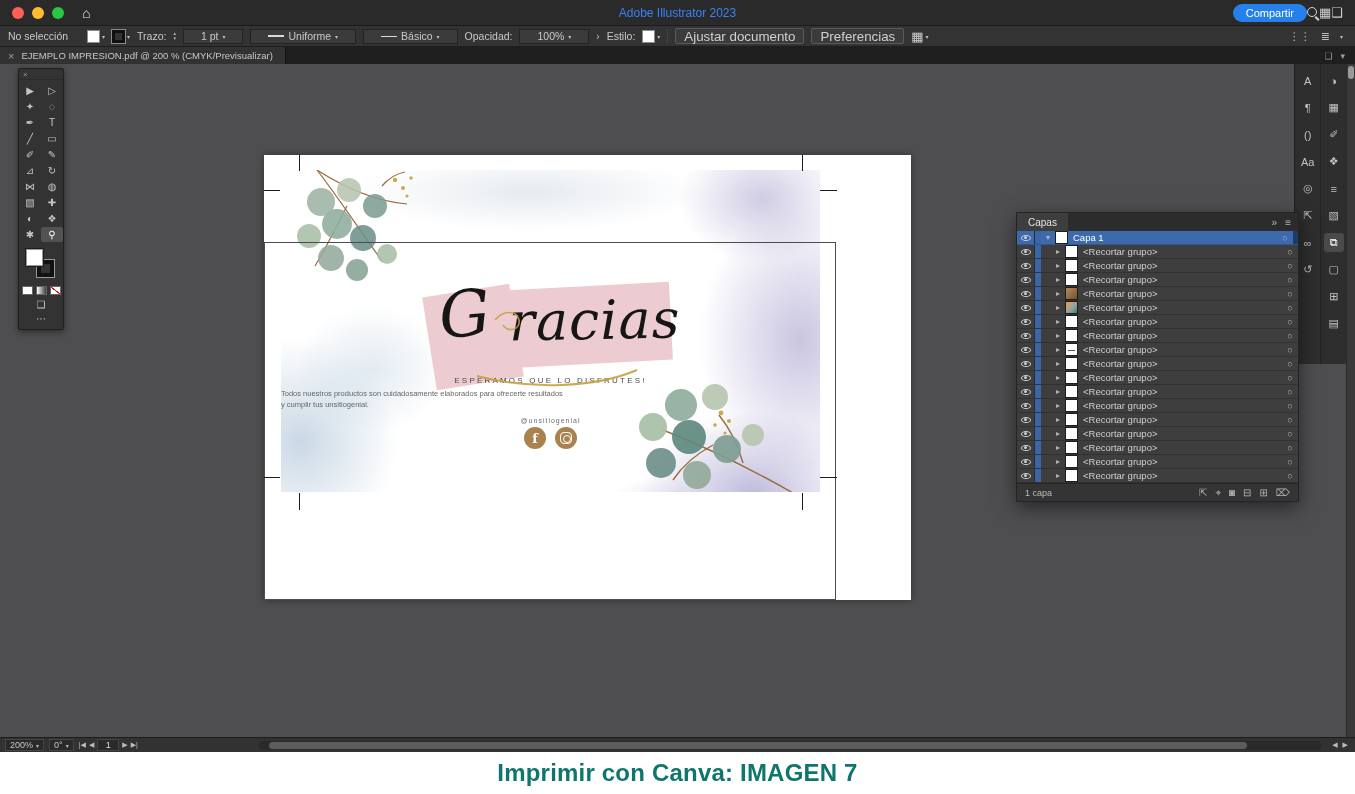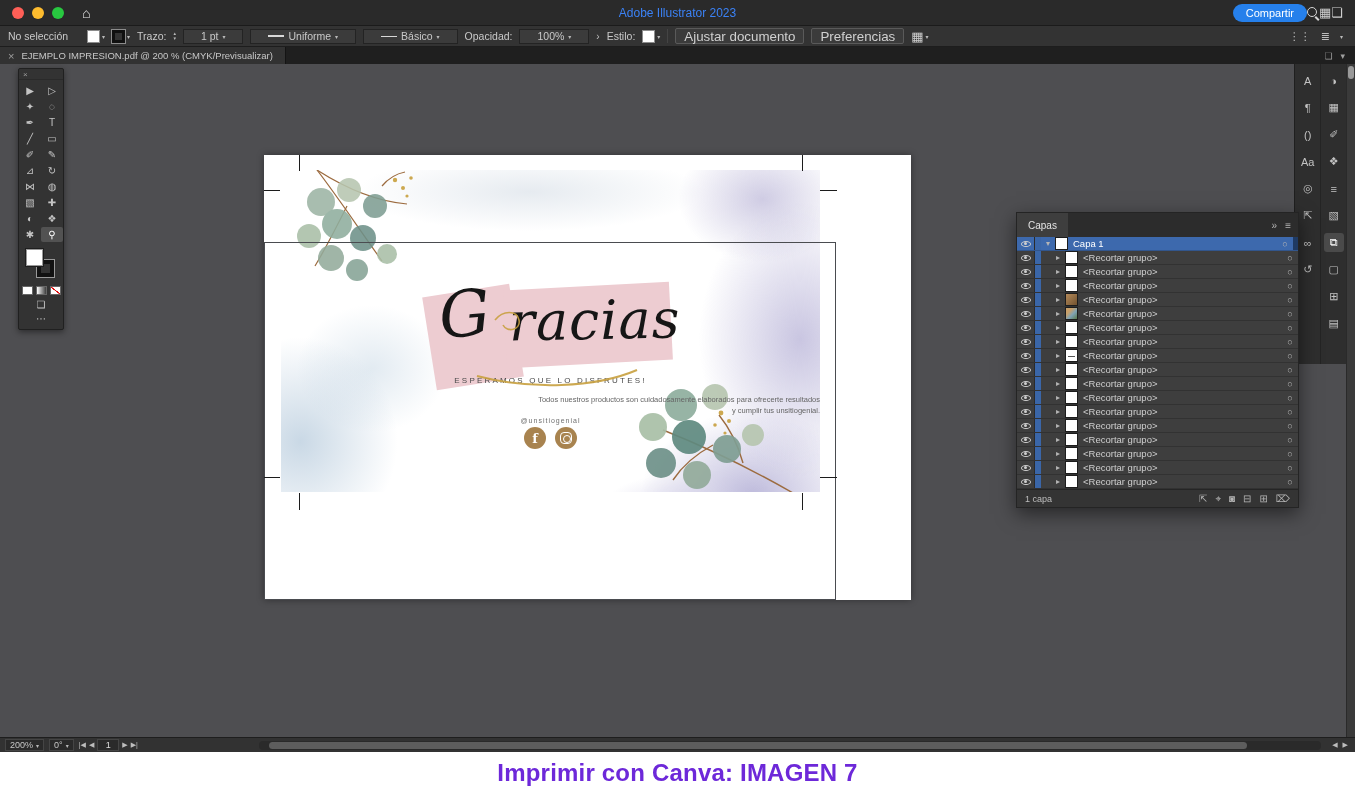--- a/index.html
+++ b/index.html
@@ -78,40 +78,40 @@
   .wash-top { position:absolute; left:55px; top:-18px; width:430px; height:95px; background:
     radial-gradient(ellipse 230px 52px at 45% 42%, rgba(172,188,205,.30), rgba(172,188,205,0) 75%); }
   .euc-tl { position:absolute; left:6px; top:-4px; width:156px; height:128px; }
   .euc-br { position:absolute; right:22px; bottom:-8px; width:175px; height:125px; }
   .pink1 { position:absolute; left:148px; top:120px; width:88px; height:94px; background:#edccd1; transform:rotate(-9deg); }
   .pink2 { position:absolute; left:224px; top:116px; width:166px; height:78px; background:#edccd1; transform:rotate(-3deg); }
   .title-g { position:absolute; left:158px; top:112px; font-family:"DejaVu Serif", serif; font-style:italic; font-size:64px; line-height:1; color:#161616; transform:rotate(-5deg); z-index:4; }
   .title-rest { position:absolute; left:228px; top:124px; font-family:"DejaVu Serif", serif; font-style:italic; font-size:54px; line-height:1; letter-spacing:1px; color:#161616; transform:rotate(-1deg); z-index:4; }
   .gold-svg { position:absolute; inset:0; z-index:5; pointer-events:none; }
   .subtitle { position:absolute; left:0; top:206px; width:100%; text-align:center; font-size:8px; letter-spacing:2.2px; color:#4a4a4a; z-index:4; }
-  .bodytxt { position:absolute; left:0; top:224px; width:100%; text-align:right; font-size:7.5px; line-height:1.5; color:#666; z-index:4; }
+  .bodytxt { position:absolute; left:0; top:218px; width:100%; text-align:left; font-size:7.5px; line-height:1.5; color:#666; z-index:4; }
   .handle { position:absolute; left:0; top:247px; width:100%; text-align:center; font-size:7px; letter-spacing:1px; color:#707070; z-index:4; }
   .socials { position:absolute; left:0; top:257px; width:100%; display:flex; justify-content:center; gap:9px; z-index:4; }
   .fb { width:22px; height:22px; border-radius:50%; background:#a8834f; color:#fff; display:flex; align-items:center; justify-content:center; font-family:"DejaVu Serif", serif; font-weight:bold; font-size:13px; }
   .ig { position:relative; width:22px; height:22px; border-radius:50%; background:#a8834f; }
   .ig::before { content:""; position:absolute; inset:5px; border:1.5px solid #fff; border-radius:4px; }
   .ig::after { content:""; position:absolute; left:50%; top:50%; width:6px; height:6px; margin:-3px 0 0 -3px; border:1.5px solid #fff; border-radius:50%; }
 
   
   .dock { position:absolute; right:9px; top:64px; width:52px; height:300px; background:#2e2e2e; border-left:1px solid #1f1f1f; display:flex; }
   .dock-col { width:26px; display:flex; flex-direction:column; align-items:center; padding-top:7px; gap:8px; }
   .dock-col + .dock-col { border-left:1px solid #242424; }
   .dock-icon { width:20px; height:19px; display:flex; align-items:center; justify-content:center; font-size:11px; color:#c3c3c3; border-radius:3px; }
   .dock-icon.active { background:#4a4a4a; color:#fff; }
   .vscroll { position:absolute; right:0; top:64px; width:9px; height:673px; background:#3a3a3a; border-left:1px solid #2a2a2a; }
   .vthumb { margin:2px 1px; height:13px; background:#9a9a9a; border-radius:3px; }
 
   
   .layers-panel { position:absolute; left:1016px; top:212px; width:283px; background:#3e3e3e; border:1px solid #242424; box-shadow:0 6px 18px rgba(0,0,0,.5); font-size:10px; color:#cfcfcf; }
-  .lp-head { height:24px; background:#2c2c2c; display:flex; align-items:stretch; }
+  .lp-head { height:18px; background:#2c2c2c; display:flex; align-items:stretch; }
   .lp-tab { background:#3e3e3e; display:flex; align-items:center; padding:0 11px; color:#e4e4e4; }
   .lp-head-ics { margin-left:auto; display:flex; align-items:center; gap:8px; padding-right:7px; color:#b5b5b5; font-size:10px; }
   .lp-row { height:14px; display:flex; align-items:center; border-bottom:1px solid rgba(0,0,0,.18); }
   .eye-cell { width:18px; height:100%; display:flex; align-items:center; justify-content:center; border-right:1px solid #2b2b2b; }
   .eye { position:relative; width:10px; height:6px; border:1px solid #cfcfcf; border-radius:50%; }
   .eye::after { content:""; position:absolute; left:50%; top:50%; width:3px; height:3px; margin:-1.5px 0 0 -1.5px; background:#cfcfcf; border-radius:50%; }
   .color-bar { width:6px; height:100%; background:#3a66a8; }
   .indent { width:10px; }
   .chev { width:14px; text-align:center; font-size:8px; color:#b5b5b5; }
   .thumb { width:13px; height:13px; background:#fff; border:1px solid #1d1d1d; margin-right:5px; }
@@ -132,21 +132,21 @@
   .sb-select { display:flex; align-items:center; gap:3px; background:#2a2a2a; border:1px solid #454545; padding:0 4px; height:12px; }
   .sb-nav { display:flex; align-items:center; gap:3px; font-size:7px; color:#bdbdbd; }
   .sb-input { width:22px; height:12px; background:#2a2a2a; border:1px solid #454545; color:#ddd; font-size:9px; text-align:center; font-family:"Liberation Sans",sans-serif; }
   .sb-status { margin-left:14px; display:flex; align-items:center; gap:6px;margin-top:21px; }
   .sb-scroll { flex:1; height:9px; background:#2a2a2a; border-radius:4px; margin:0 6px; position:relative; }
   .sb-thumb { position:absolute; left:1%; top:1px; bottom:1px; width:92%; background:#5d5d5d; border-radius:4px; }
   .sb-arrows { display:flex; gap:5px; font-size:7px; color:#bdbdbd; padding-right:2px; }
 
   
   .caption { position:absolute; left:0; top:752px; width:100%; height:42px; background:#ffffff; display:flex; align-items:center; justify-content:center; }
-  .caption-text { font-size:24px; font-weight:bold; color:#6d28d9; letter-spacing:.2px; }
+  .caption-text { font-size:24px; font-weight:bold; color:#0f766e; letter-spacing:.2px; }
 </style>
 </head>
 <body>
 
 <div class="app">
 
   <div class="menubar">
     <span class="tl red"></span>
     <span class="tl yellow"></span>
     <span class="tl green"></span>

